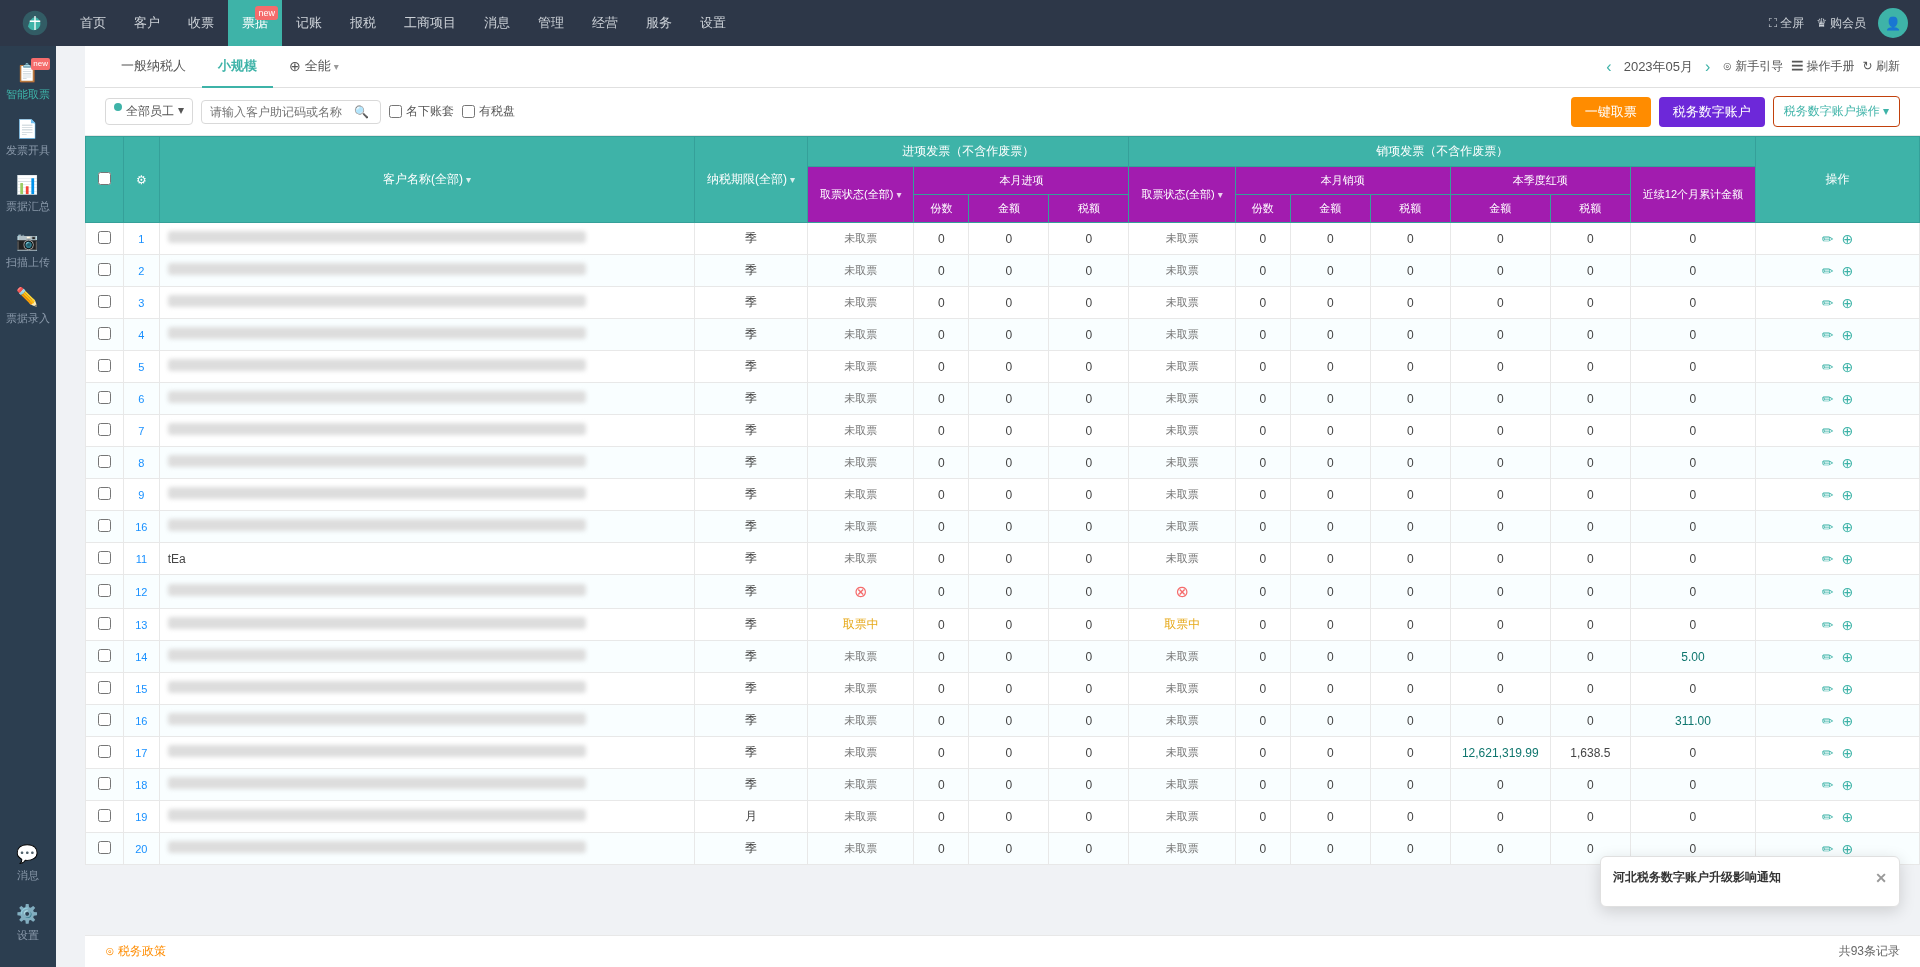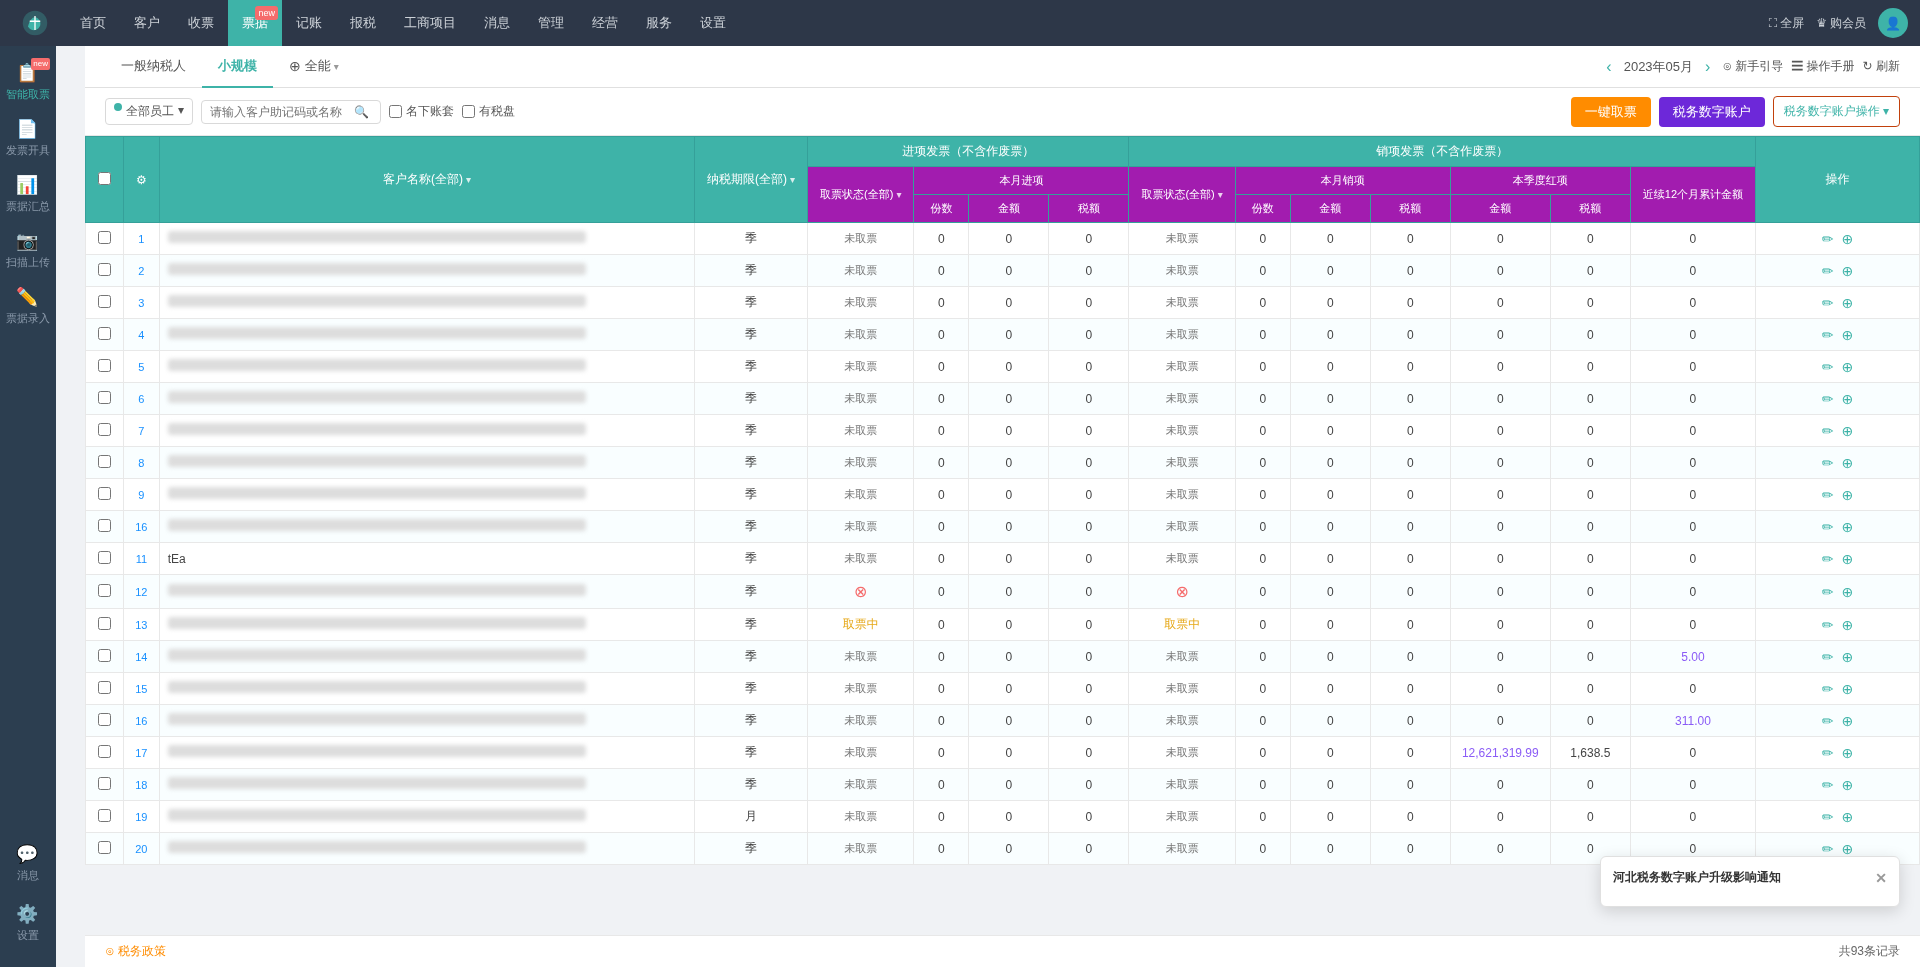--- a/index.html
+++ b/index.html
@@ -339,21 +339,21 @@
       justify-content: center;
       gap: 8px;
     }
     .action-icon {
       color: #3eb3a8;
       cursor: pointer;
       font-size: 14px;
     }
     .checkbox-col { width: 30px; }
     .num-col { color: #1890ff; font-size: 11px; }
-    .amount-link { color: #8b5cf6; cursor: pointer; }
+    .amount-link { color: #0f766e; cursor: pointer; }
 
     
     .notification-popup {
       position: fixed;
       right: 20px;
       bottom: 60px;
       width: 300px;
       background: #fff;
       border: 1px solid #e0e0e0;
       border-radius: 6px;

